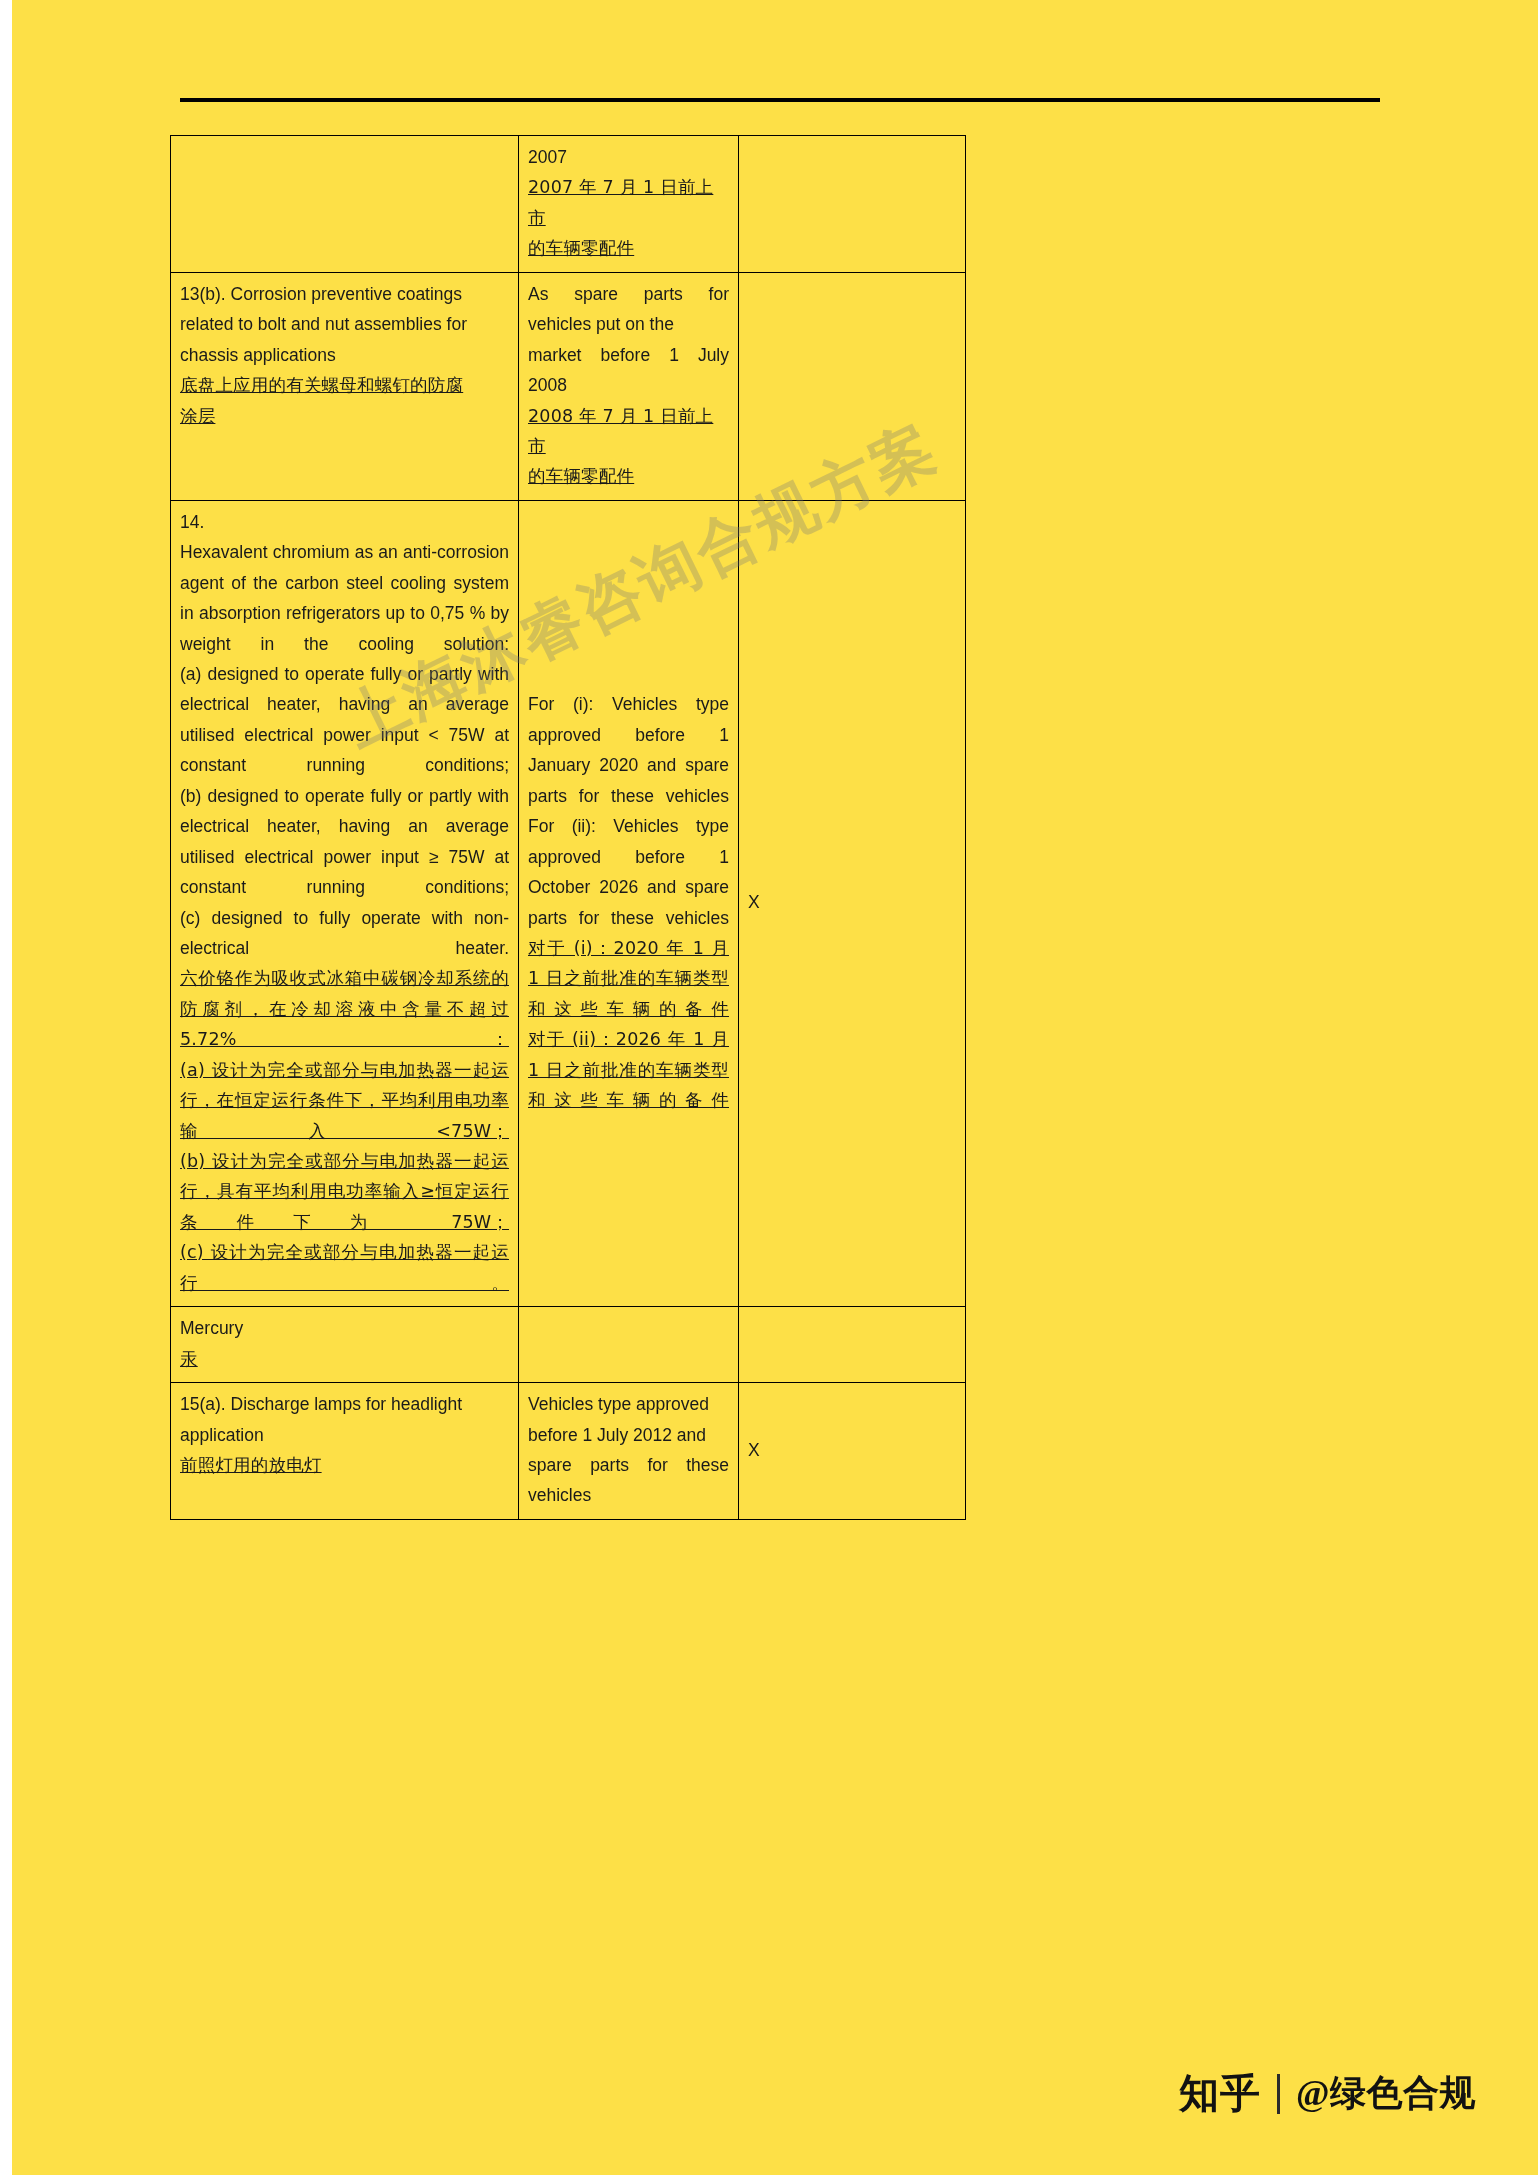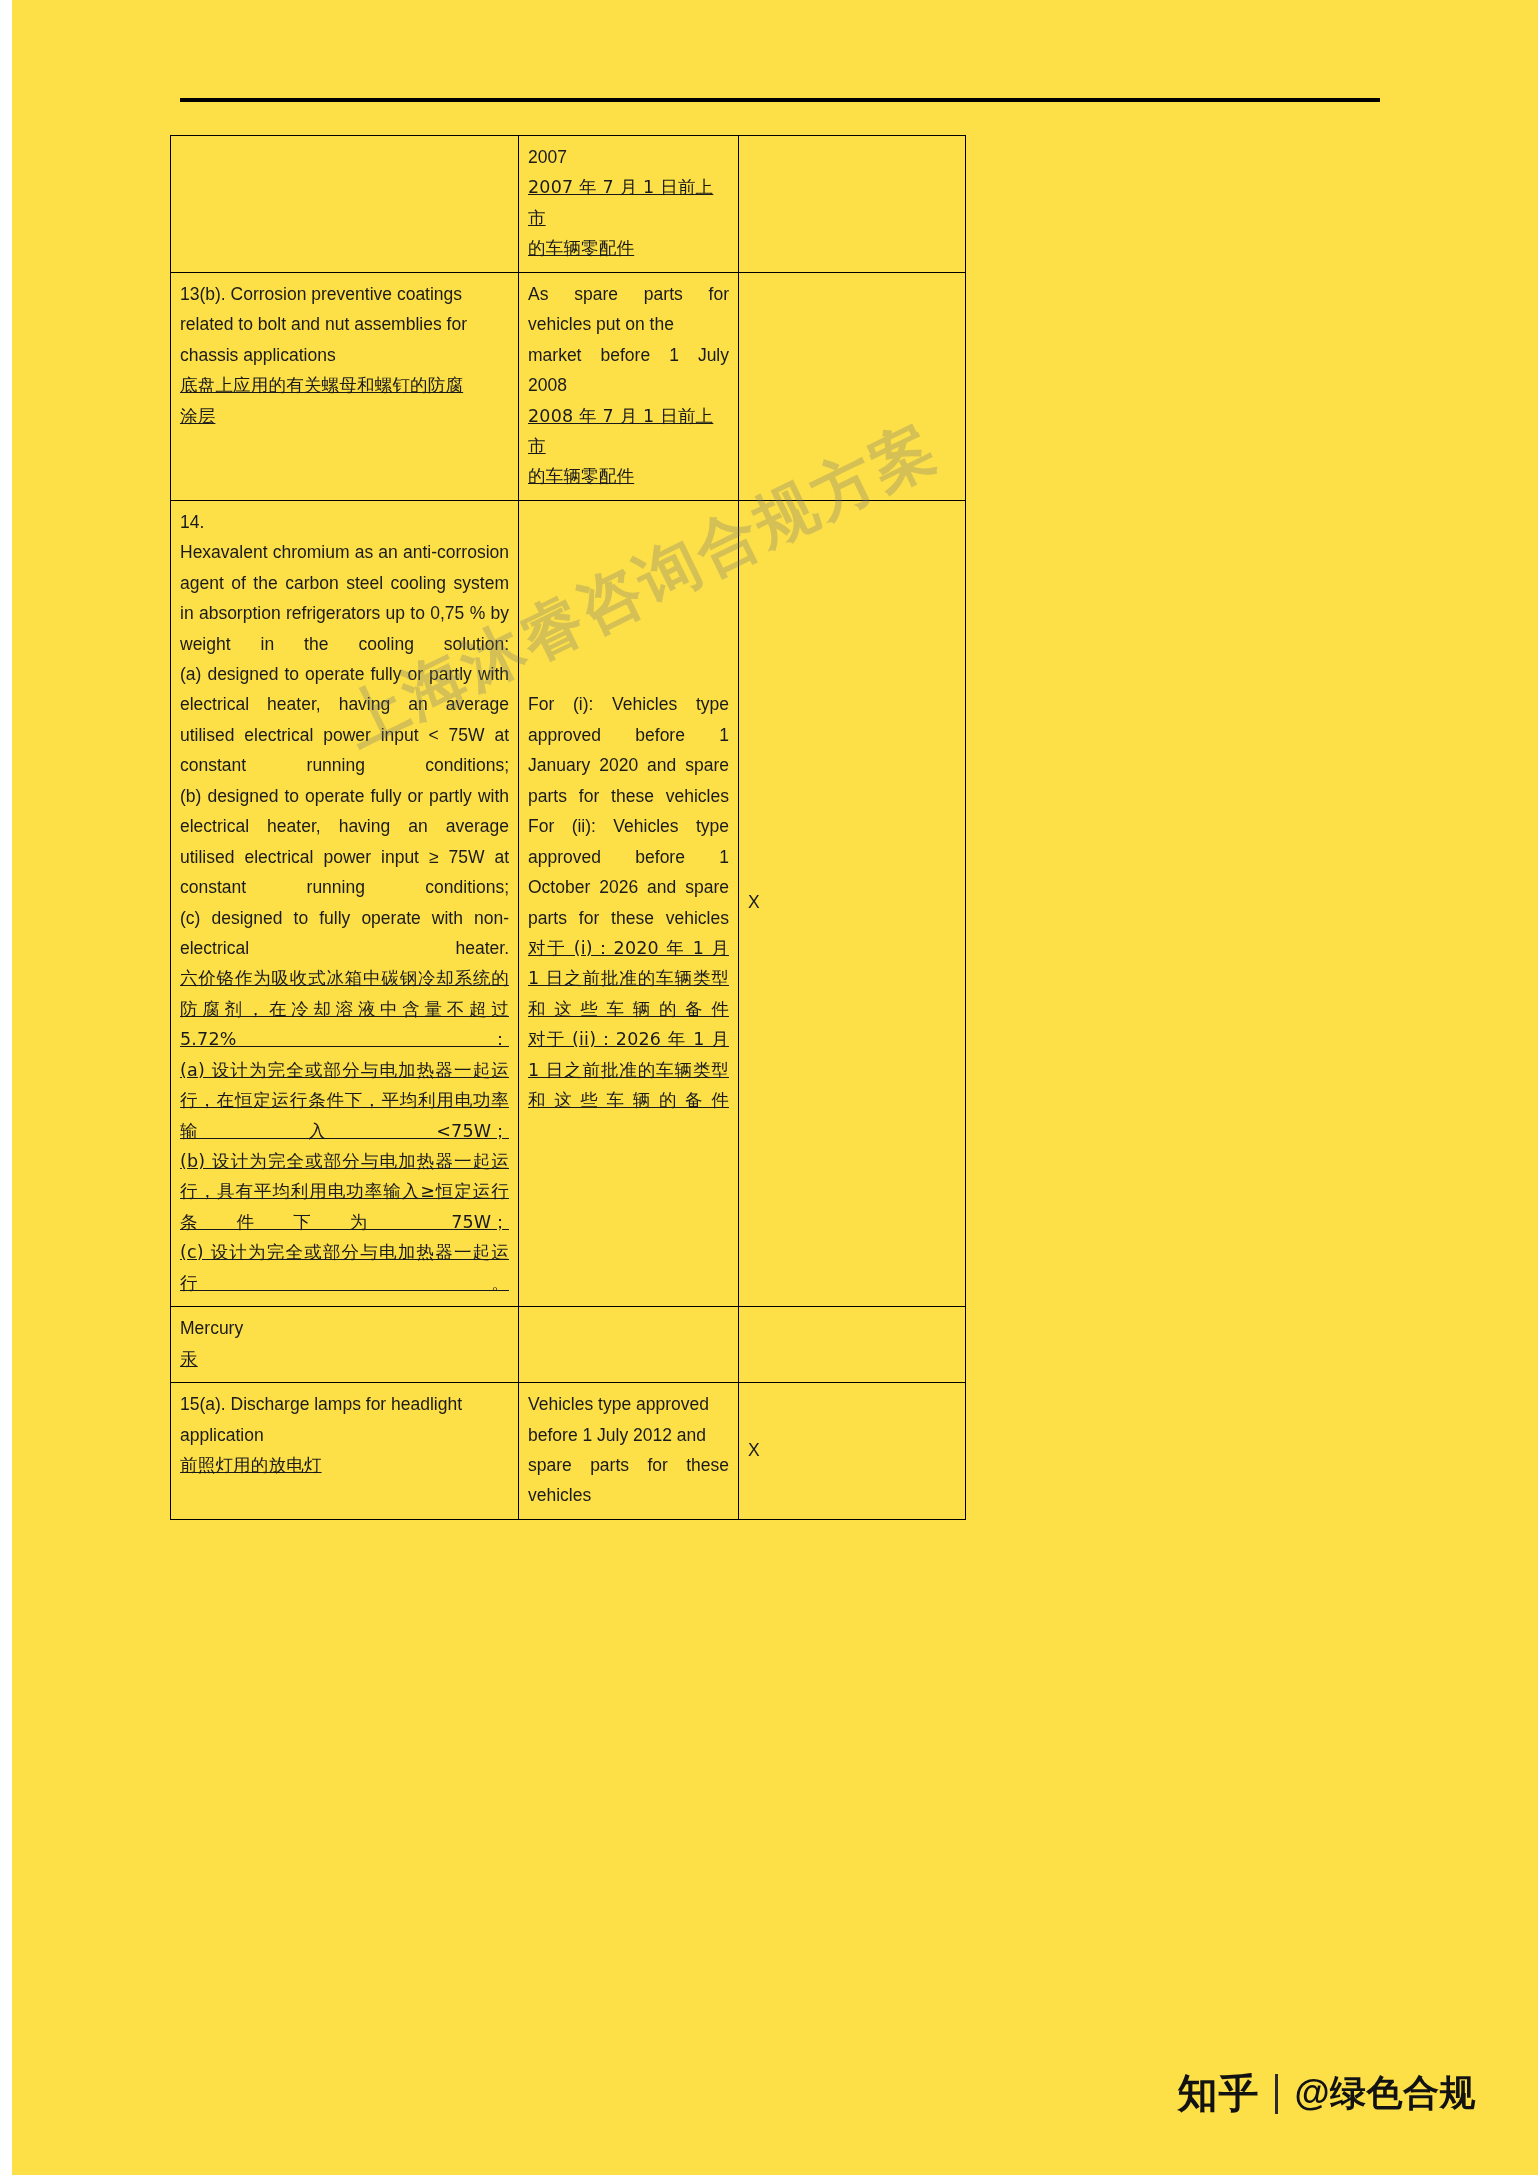--- a/index.html
+++ b/index.html
@@ -99,21 +99,21 @@
   }
   #brand-divider {
     width: 3px;
     height: 40px;
     background: #2b2b2b;
   }
   #brand-handle {
     font-size: 36px;
     font-weight: 700;
     color: #121212;
-    font-family: Liberation Sans, sans-serif;
+    font-family: Liberation Serif, serif;
     letter-spacing: .5px;
   }
 </style>
 </head>
 <body>
 
 <div id="page">
 
   <div id="header-rule"></div>
 

